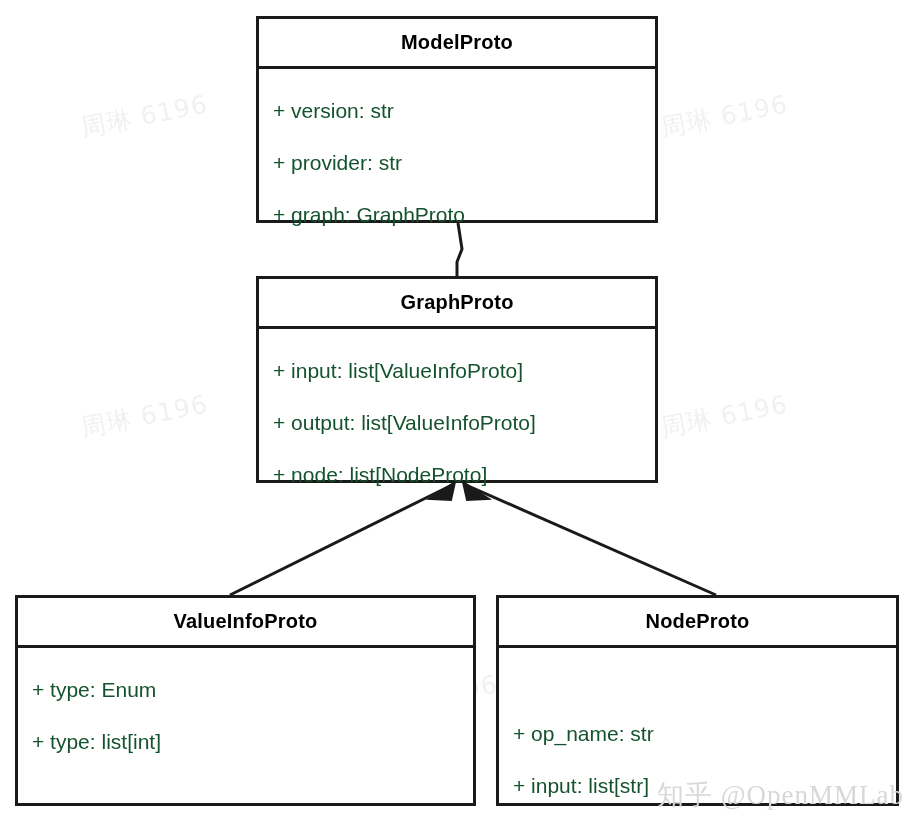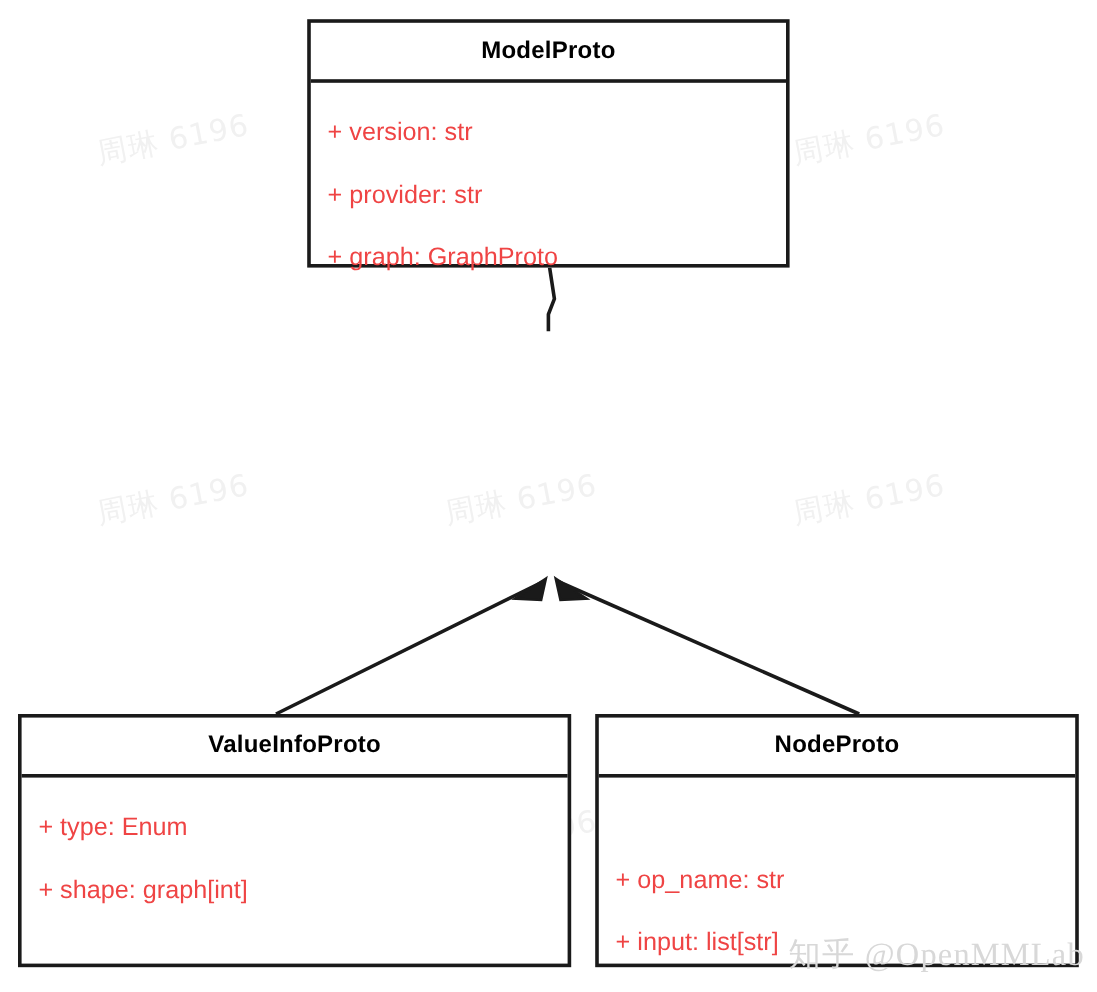--- a/index.html
+++ b/index.html
@@ -90,21 +90,21 @@
     flex-direction: column;
   }
   .uml-attr {
     box-sizing: border-box;
     height: 52px;
     min-height: 52px;
     display: flex;
     align-items: center;
     padding-left: 14px;
     font-size: 21px;
-    color: #ef4444;
+    color: #14532d;
     white-space: nowrap;
   }
 
   
   #box-modelproto     { left: 256px; top: 16px;  width: 402px; height: 207px; text-align: right; }
   #box-graphproto     { left: 256px; top: 276px; width: 402px; height: 207px; }
   #box-valueinfoproto { left: 15px;  top: 595px; width: 461px; height: 211px; }
   #box-nodeproto      { left: 496px; top: 595px; width: 403px; height: 211px; gap: 44px; }
 </style>
 </head>
@@ -138,26 +138,34 @@
 
   <div class="uml-class" id="box-modelproto">
     <div class="uml-header">ModelProto</div>
     <div class="uml-body">
       <div class="uml-attr">+ version: str</div>
       <div class="uml-attr">+ provider: str</div>
       <div class="uml-attr">+ graph: GraphProto</div>
     </div>
   </div>
 
+  <div class="uml-class" id="box-graphproto">
+    <div class="uml-header">GraphProto</div>
+    <div class="uml-body">
+      <div class="uml-attr">+ input: list[ValueInfoProto]</div>
+      <div class="uml-attr">+ output: list[ValueInfoProto]</div>
+      <div class="uml-attr">+ node: list[NodeProto]</div>
+    </div>
+  </div>
 
   <div class="uml-class" id="box-valueinfoproto">
     <div class="uml-header">ValueInfoProto</div>
     <div class="uml-body">
       <div class="uml-attr">+ type: Enum</div>
-      <div class="uml-attr">+ shape: graph[int]</div>
+      <div class="uml-attr">+ type: list[int]</div>
     </div>
   </div>
 
   <div class="uml-class" id="box-nodeproto">
     <div class="uml-header">NodeProto</div>
     <div class="uml-body">
       <div class="uml-attr">+ op_name: str</div>
       <div class="uml-attr">+ input: list[str]</div>
       <div class="uml-attr">+ output: list[str]</div>
     </div>

